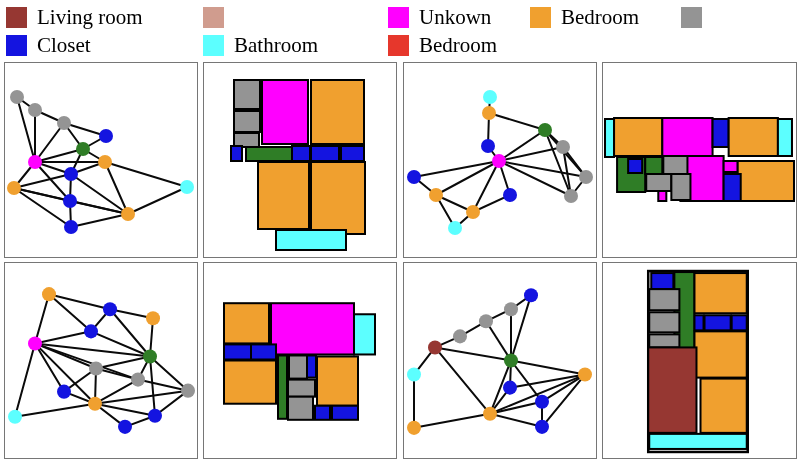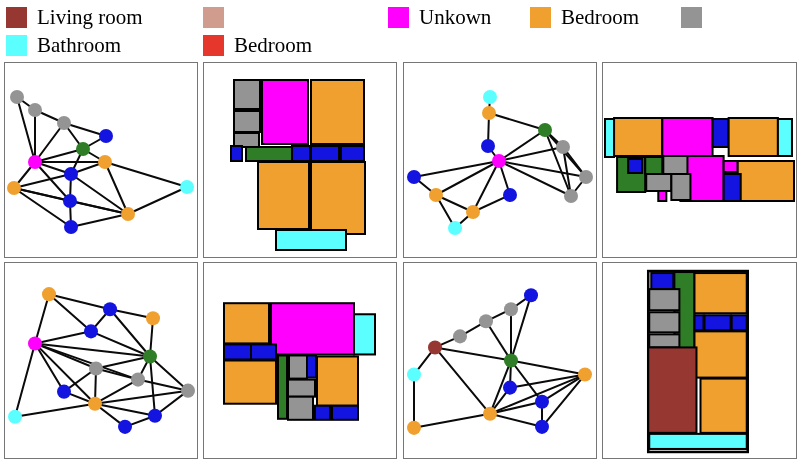--- a/index.html
+++ b/index.html
@@ -40,20 +40,24 @@
     <div class="legend-item">
       <span class="legend-swatch" style="background: rgb(255, 0, 255);"></span>
       <span class="legend-label">Unkown</span>
     </div>
     <div class="legend-item">
       <span class="legend-swatch" style="background: rgb(240, 160, 47);"></span>
       <span class="legend-label">Bedroom</span>
     </div>
     <div class="legend-item">
       <span class="legend-swatch" style="background: rgb(148, 148, 148);"></span>
+    </div>
+    <div class="legend-item">
+      <span class="legend-swatch" style="background: rgb(20, 20, 224);"></span>
+      <span class="legend-label">Closet</span>
     </div>
     <div class="legend-item">
       <span class="legend-swatch" style="background: rgb(92, 255, 255);"></span>
       <span class="legend-label">Bathroom</span>
     </div>
     <div class="legend-item">
       <span class="legend-swatch" style="background: rgb(230, 55, 44);"></span>
       <span class="legend-label">Bedroom</span>
     </div>
   </div>

